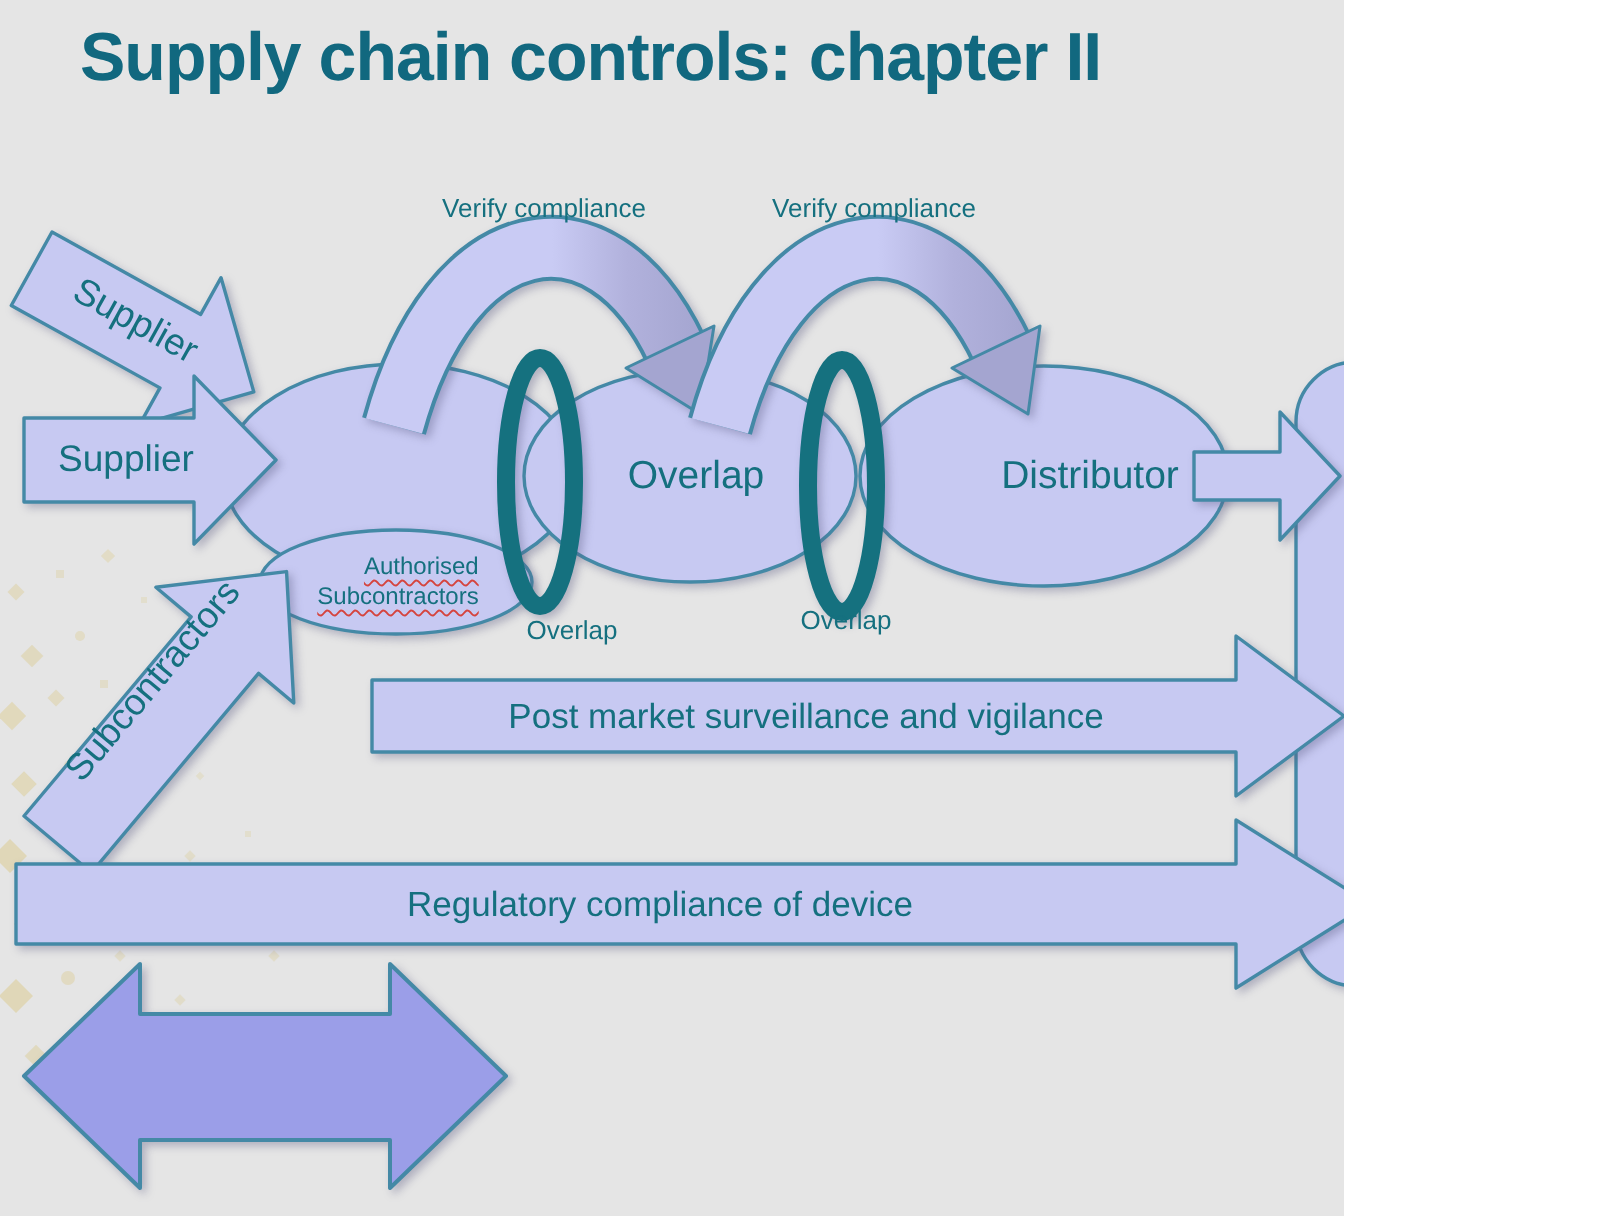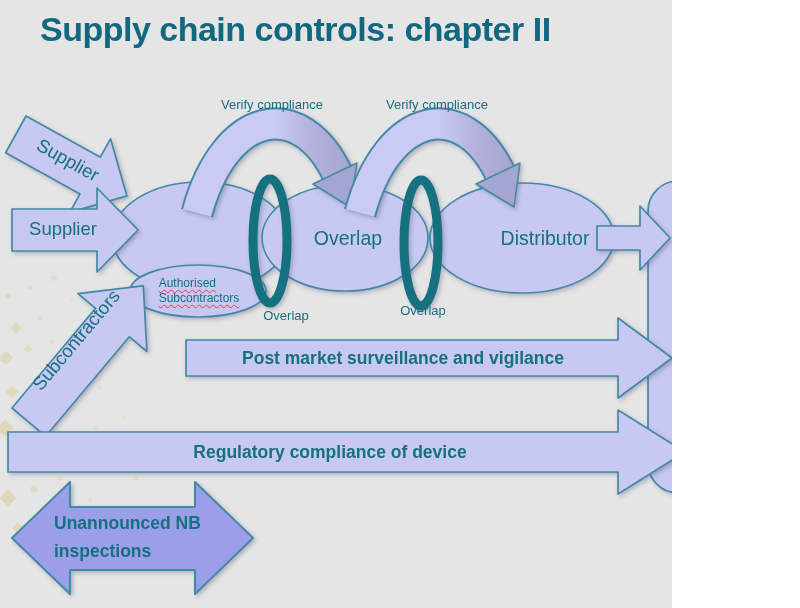--- a/index.html
+++ b/index.html
@@ -12,24 +12,24 @@
     position:absolute;transform:translate(-50%,-50%);
     color:var(--label-text);white-space:nowrap;line-height:1.15;
   }
   .title{
     position:absolute;left:40px;top:10px;
     font-size:34px;font-weight:bold;letter-spacing:-0.5px;
     color:var(--title-text);white-space:nowrap;
   }
   .rot29{transform:translate(-50%,-50%) rotate(29deg);}
   .rotm50{transform:translate(-50%,-50%) rotate(-50deg);}
-  .center2{text-align:left;}
+  .center2{text-align:right;}
   .f20{font-size:19.5px;}
   .f18{font-size:18.5px;}
-  .f17{font-size:17.5px;font-weight:bold;}
+  .f17{font-size:17.5px;}
   .f15{font-size:13px;}
   .f12{font-size:12px;line-height:15px;}
   .wavy{text-decoration:underline wavy #d5443e;text-decoration-thickness:1px;text-underline-offset:2px;}
   .plain{position:absolute;color:var(--label-text);white-space:nowrap;}
   .shadow{filter:drop-shadow(2px 2.5px 2px rgba(90,90,130,0.38));}
   .shape{fill:var(--shape-fill);stroke:var(--shape-outline);stroke-width:1.7;stroke-linejoin:round;}
   .shape-dark{fill:var(--shape-fill-dark);stroke:var(--shape-outline);stroke-width:2;stroke-linejoin:round;}
   .ring{fill:none;stroke:var(--ring);stroke-width:9;}
   .band-under{fill:none;stroke:var(--shape-outline);stroke-width:33;}
   .arc-head{stroke:var(--shape-outline);stroke-width:1.5;stroke-linejoin:round;fill:var(--arc-fill-dark);}
@@ -191,18 +191,14 @@
   <div class="lbl f15" style="left:423px;top:311px;">Overlap</div>
 
   <div class="lbl f20 center2" style="left:711px;top:338px;line-height:26px;">
     <span>End</span><br>
     <span>Post</span>
   </div>
 
   <div class="lbl f17" style="left:403px;top:358px;">Post market surveillance and vigilance</div>
   <div class="lbl f17" style="left:330px;top:452px;">Regulatory compliance of device</div>
 
-  <div class="plain f17" style="left:54px;top:509px;line-height:28px;">
-    <span>Unannounced NB</span><br>
-    <span>inspections</span>
-  </div>
 
 </div>
 
 </body></html>

